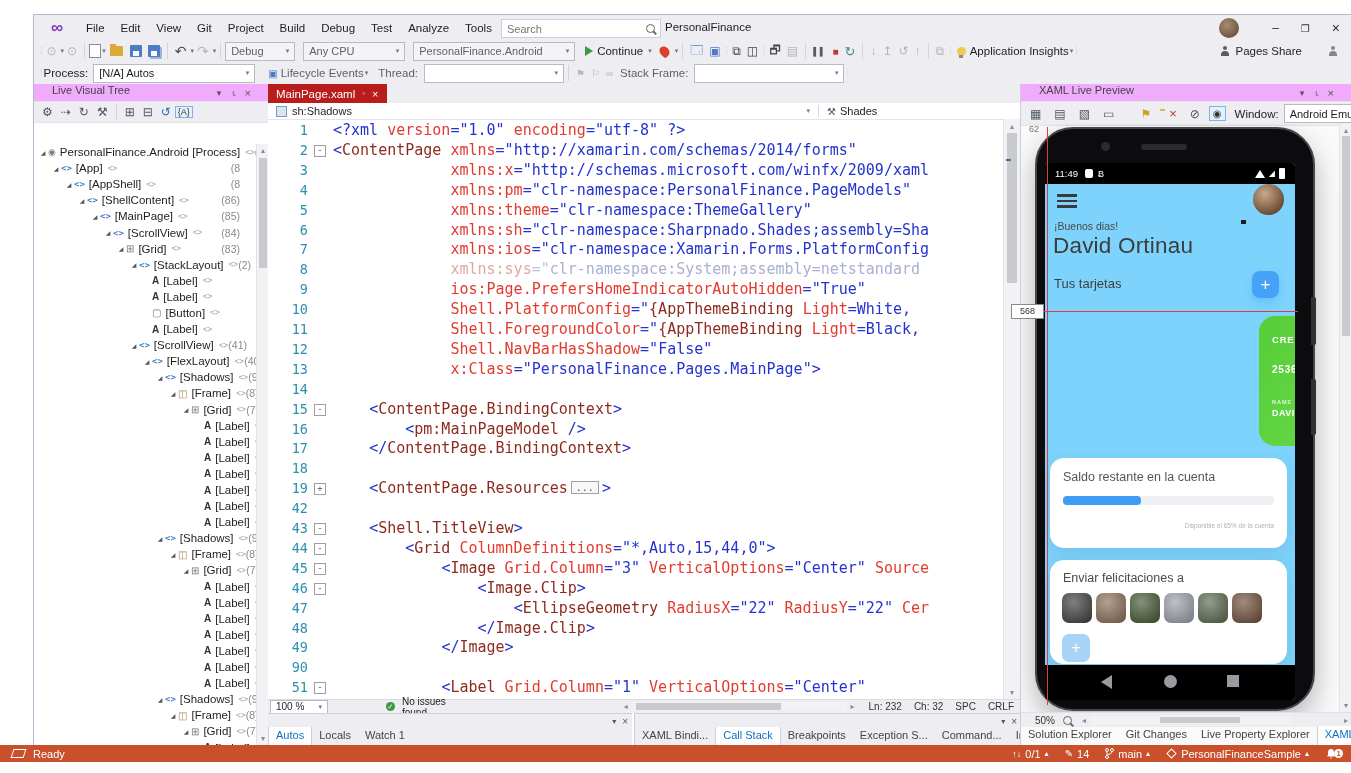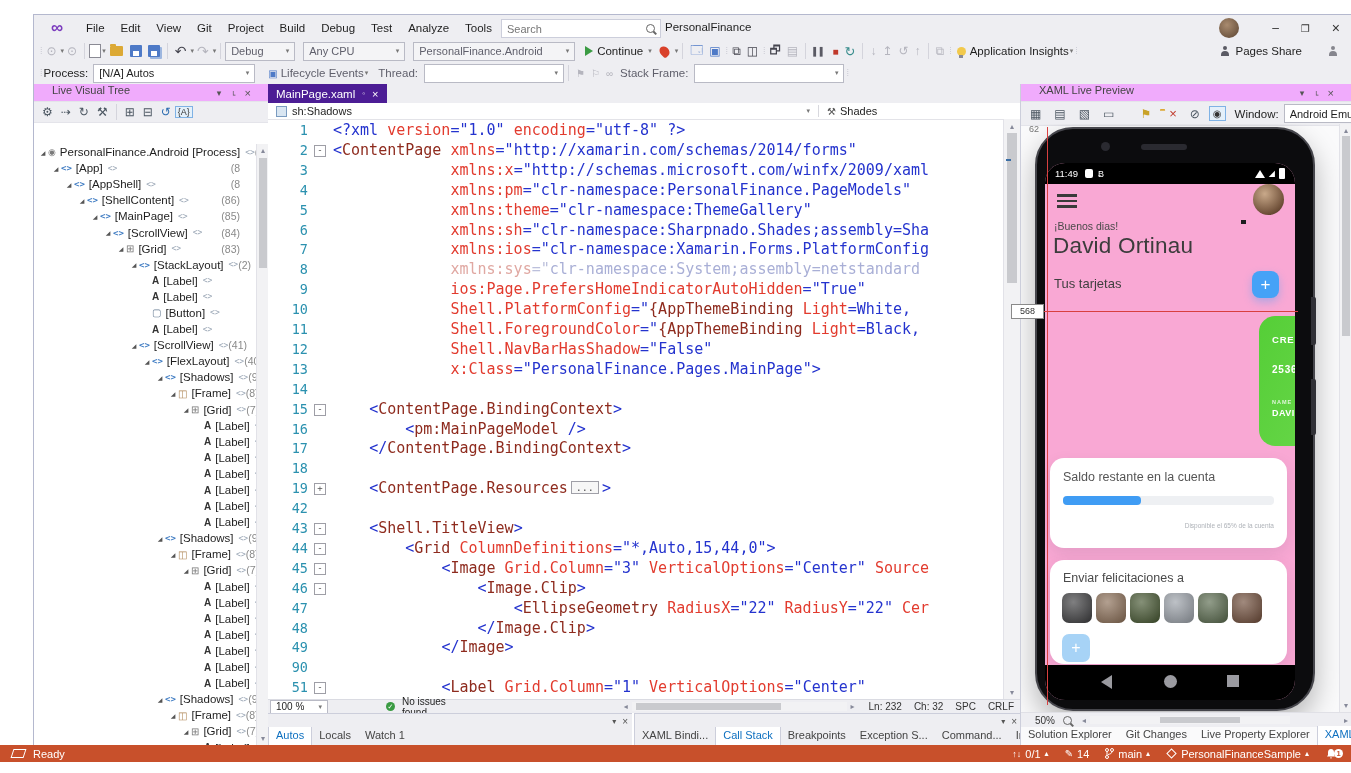--- a/index.html
+++ b/index.html
@@ -38,39 +38,39 @@
   .ti-grid{color:#777;font-size:10px}
   .ti-frame{color:#B08858;font-size:10px}
   .ti-button{color:#6A7F96;font-size:10px}
   .ti-proc{color:#7A7A7A;font-size:9px}
   
   .sbv{background:#F2F2F4;border-left:1px solid #E2E2E8}
   .sbh{background:#F2F2F4}
   .sbthumb{background:#C9CACE;border-radius:0}
   .sbarr{color:#868999;font-size:8px;text-align:center}
   
-  .doc-tab{background:#4c1d95;color:#fff;height:19px;display:flex;align-items:center;padding:0 8px;font-size:11.5px;gap:7px}
+  .doc-tab{background:#b91c1c;color:#fff;height:19px;display:flex;align-items:center;padding:0 8px;font-size:11.5px;gap:7px}
   .breadcrumb{background:#fff;border-bottom:1px solid #E3E3E8;height:16px;display:flex;align-items:center;font-size:11px;color:#1E1E1E}
   .cl{position:absolute;white-space:pre;font-family:"DejaVu Sans Mono",monospace;font-size:15px;line-height:19.9px;height:19.9px}
   .cl .ln{position:absolute;left:0;width:40px;text-align:right;color:#2B91AF;font-size:13.5px;line-height:19.9px}
   .cl .fm{position:absolute;left:46px;top:4px;width:10px;height:10px;border:1px solid #9E9EA6;background:#fff;font-size:9px;line-height:8px;text-align:center;color:#555}
   .cl .ct{position:absolute;left:65px;top:0}
   .t{color:#000}.d{color:#2433CE}.v{color:#2433CE}.e{color:#8E2B1E}.a{color:#E23B2E}
   .fa{color:#E0A8A2}.fd{color:#BCC0DC}.fv{color:#A9AFD6}
   .foldbox{display:inline-block;border:1px solid #A0A0A8;background:#F7F7F7;color:#555;font-size:10px;line-height:11px;padding:0 4px;margin:0 3px;vertical-align:2px}
   
   .btabs{display:flex;align-items:flex-start;height:19px;font-size:11px;color:#444}
   .btab{padding:2px 7px 0 7px;height:17px;white-space:nowrap;background:transparent}
   .btab.active{background:#fff;color:#0E70C0;border:1px solid #CCCEDB;border-top:none}
   
   .statusbar{background:#C8502B;color:#fff;font-size:11px;display:flex;align-items:center}
   .sb-item{display:flex;align-items:center;gap:4px;margin-left:16px;white-space:nowrap}
   
   .bezel{background:#0C0C0E;border:2px solid #46464C;border-radius:38px;box-shadow:0 12px 28px rgba(0,0,0,.28)}
-  .screen{background:#f9a8d4;overflow:hidden;border-radius:20px}
+  .screen{background:#7dd3fc;overflow:hidden;border-radius:4px}
   .pstatus{background:#000;color:#fff}
   .pnav{background:#000}
   .pcard{border-radius:16px;color:#fff;overflow:hidden}
   .cardlab{font-size:5.5px;letter-spacing:1px;color:rgba(255,255,255,.8);font-weight:bold}
   .cardval{font-size:9px;font-weight:bold;letter-spacing:.5px}
   .wcard{background:#fff;border-radius:14px;box-shadow:0 6px 16px rgba(40,50,70,.10)}
   .avatarph{width:30px;height:30px;border-radius:7px;flex:none}
   .redline{background:#D84040;z-index:40}
   .guidebox{background:#fff;border:1px solid #8A8A8A;font-size:9px;color:#333;text-align:center;line-height:12px;z-index:41}
   .bulb{position:relative;width:11px;height:11px;background:#1D1D1F;border-radius:50%}

